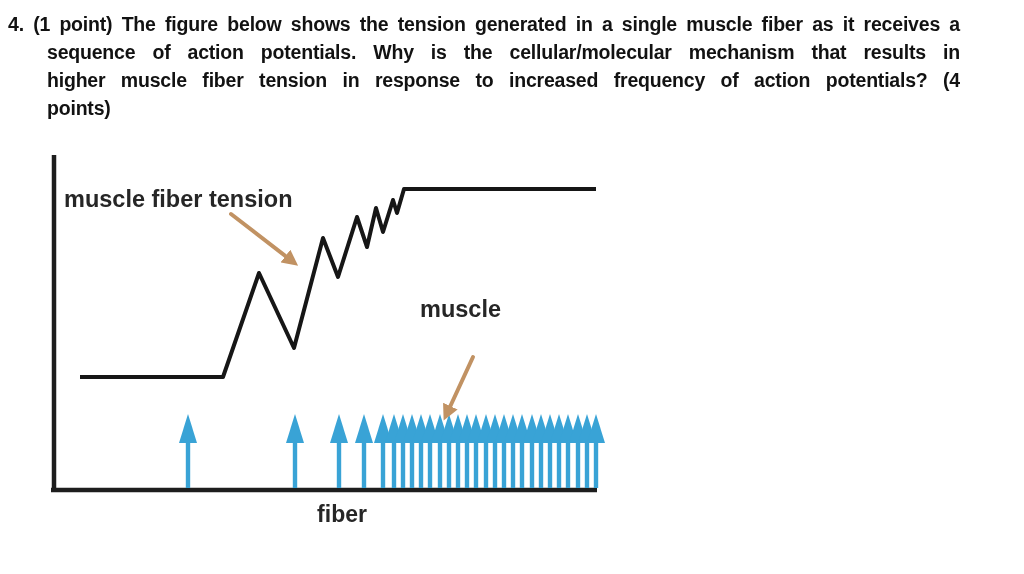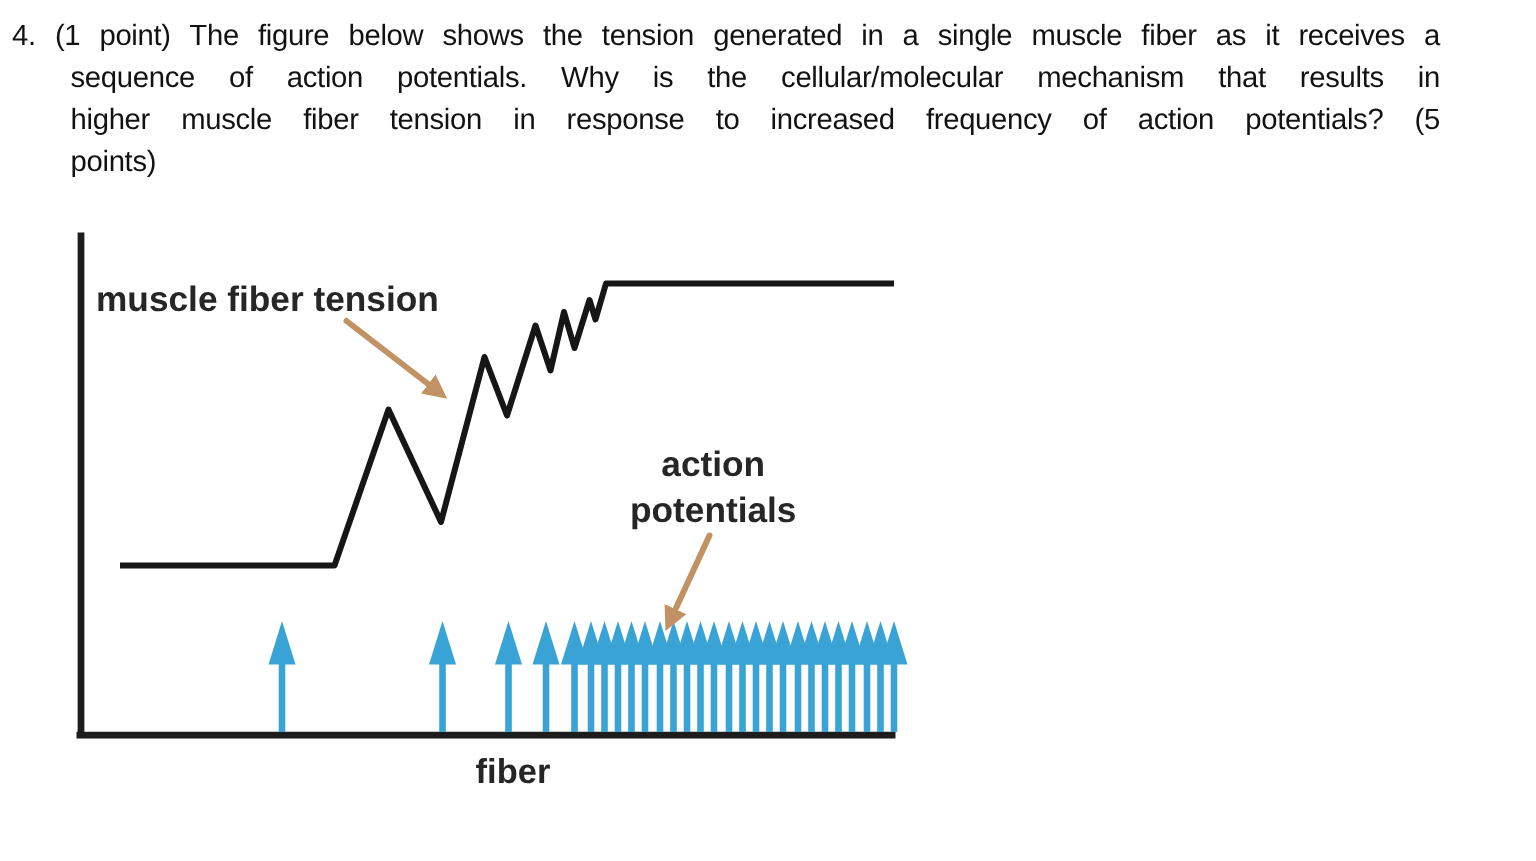--- a/index.html
+++ b/index.html
@@ -3,41 +3,41 @@
 <meta charset="utf-8">
 <style>
   html,body{margin:0;padding:0;background:#ffffff;}
   body{
     width:1024px;height:574px;position:relative;overflow:hidden;
     font-family:"Liberation Sans","DejaVu Sans",sans-serif;
     -webkit-font-smoothing:antialiased;
   }
   .question{
     position:absolute;left:8px;top:10px;width:952px;
-    font-size:19.5px;font-weight:400;color:#121212;
+    font-size:19.5px;font-weight:700;color:#121212;
     letter-spacing:-0.2px;word-spacing:-1px;line-height:28px;
   }
   .qline{text-align:justify;text-align-last:justify;}
   .qline.cont{margin-left:39px;width:913px;}
   .qline.last{text-align:left;text-align-last:left;}
   .fig-label{
     position:absolute;color:#262626;font-weight:600;white-space:nowrap;text-align:center;
   }
   #label-tension{left:64px;top:186px;font-size:23.5px;}
   #label-ap{left:420px;top:294px;font-size:23.5px;line-height:31px;}
   #label-time{left:292px;top:501px;width:100px;text-align:center;font-size:23px;}
   svg{position:absolute;left:0;top:0;}
 </style>
 </head>
 <body>
 
 <div class="question">
   <div class="qline">4. (1 point) The figure below shows the tension generated in a single muscle fiber as it receives a</div>
   <div class="qline cont">sequence of action potentials. Why is the cellular/molecular mechanism that results in</div>
-  <div class="qline cont">higher  muscle fiber tension in response to increased frequency of action potentials? (5</div>
+  <div class="qline cont">higher  muscle fiber tension in response to increased frequency of action potentials? (4</div>
   <div class="qline cont last">points)</div>
 </div>
 
 <svg id="figure-svg" width="1024" height="574" viewBox="0 0 1024 574">
     <defs>
       <marker id="tanhead" viewBox="0 0 10 10" refX="2" refY="5" markerWidth="4" markerHeight="4" orient="auto-start-reverse">
         <path d="M0,0 L10,5 L0,10 z" fill="#c19263"></path>
       </marker>
     </defs>
     <line x1="54" y1="155" x2="54" y2="492" stroke="#1d1d1d" stroke-width="4.5"></line>
@@ -99,17 +99,16 @@
     <line x1="596" y1="439" x2="596" y2="488" stroke="#39a3d6" stroke-width="4.4"></line>
     <polygon points="596,414 587,443 605,443" fill="#39a3d6"></polygon>
     <polyline points="80,377 223,377 259,273 294,348 323,238 338,277 357,217 367,247 376,208 383,232 393,200 397,213 404,189 596,189" fill="none" stroke="#161616" stroke-width="4" stroke-linejoin="round" stroke-linecap="butt"></polyline>
     <line x1="231" y1="214" x2="288" y2="258" stroke="#c19263" stroke-width="4" stroke-linecap="round" marker-end="url(#tanhead)"></line>
     <line x1="473" y1="357" x2="449" y2="409" stroke="#c19263" stroke-width="4" stroke-linecap="round" marker-end="url(#tanhead)"></line>
   </svg>
 
 <div class="fig-label" id="label-tension">muscle fiber tension</div>
 
 <div class="fig-label" id="label-ap">
-  <div>action</div>
-  <div>potentials</div>
+  <div>muscle</div>
 </div>
 
 <div class="fig-label" id="label-time">fiber</div>
 
 </body></html>

